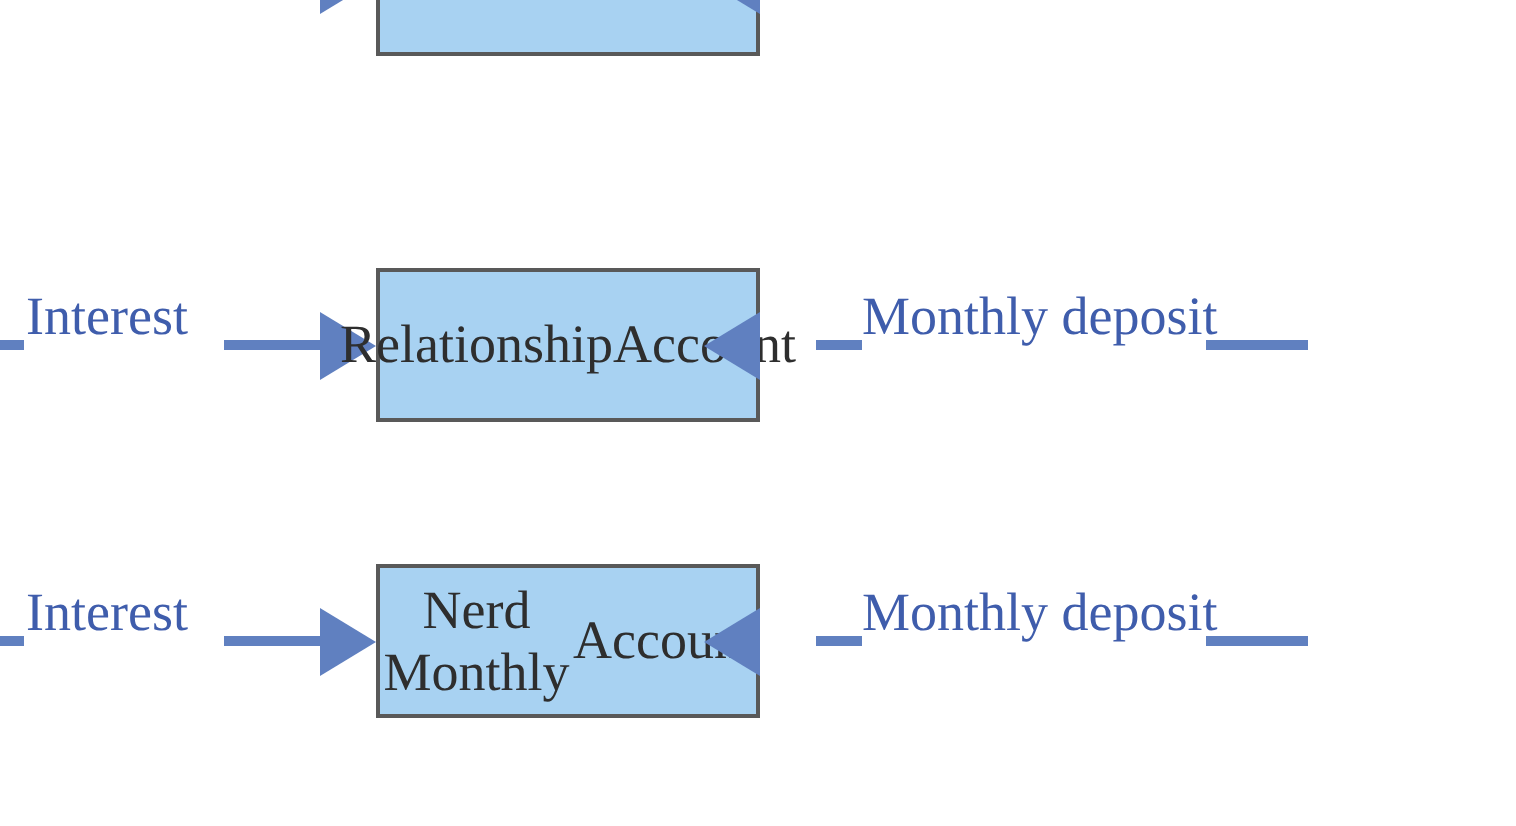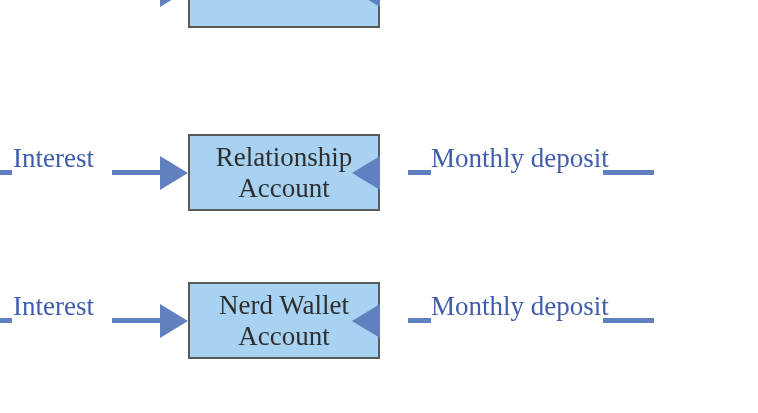--- a/index.html
+++ b/index.html
@@ -69,21 +69,20 @@
   .node {
     position: absolute;
     left: 188px;
     top: 0;
     box-sizing: border-box;
     width: 192px;
     height: 77px;
     background: var(--box-fill, #a8d2f2);
     border: 2.5px solid var(--box-border, #595959);
     display: flex;
-    flex-direction: column;
     justify-content: center;
     align-items: center;
     text-align: center;
     font-size: 27px;
     line-height: 31px;
     color: var(--box-text, #2e2e2e);
   }
 </style>
 </head>
 <body>
@@ -119,21 +118,21 @@
     <div class="label deposit">Monthly deposit</div>
     <div class="seg r2"></div>
   </div>
 
   <div class="row r2">
     <div class="seg l1"></div>
     <div class="label interest">Interest</div>
     <div class="seg l2"></div>
     <div class="head right"></div>
     <div class="node">
-      <div>Nerd Wallet</div>
+      <div>Nerd Monthly</div>
       <div>Account</div>
     </div>
     <div class="head left"></div>
     <div class="seg r1"></div>
     <div class="label deposit">Monthly deposit</div>
     <div class="seg r2"></div>
   </div>
 
 </div>
 

